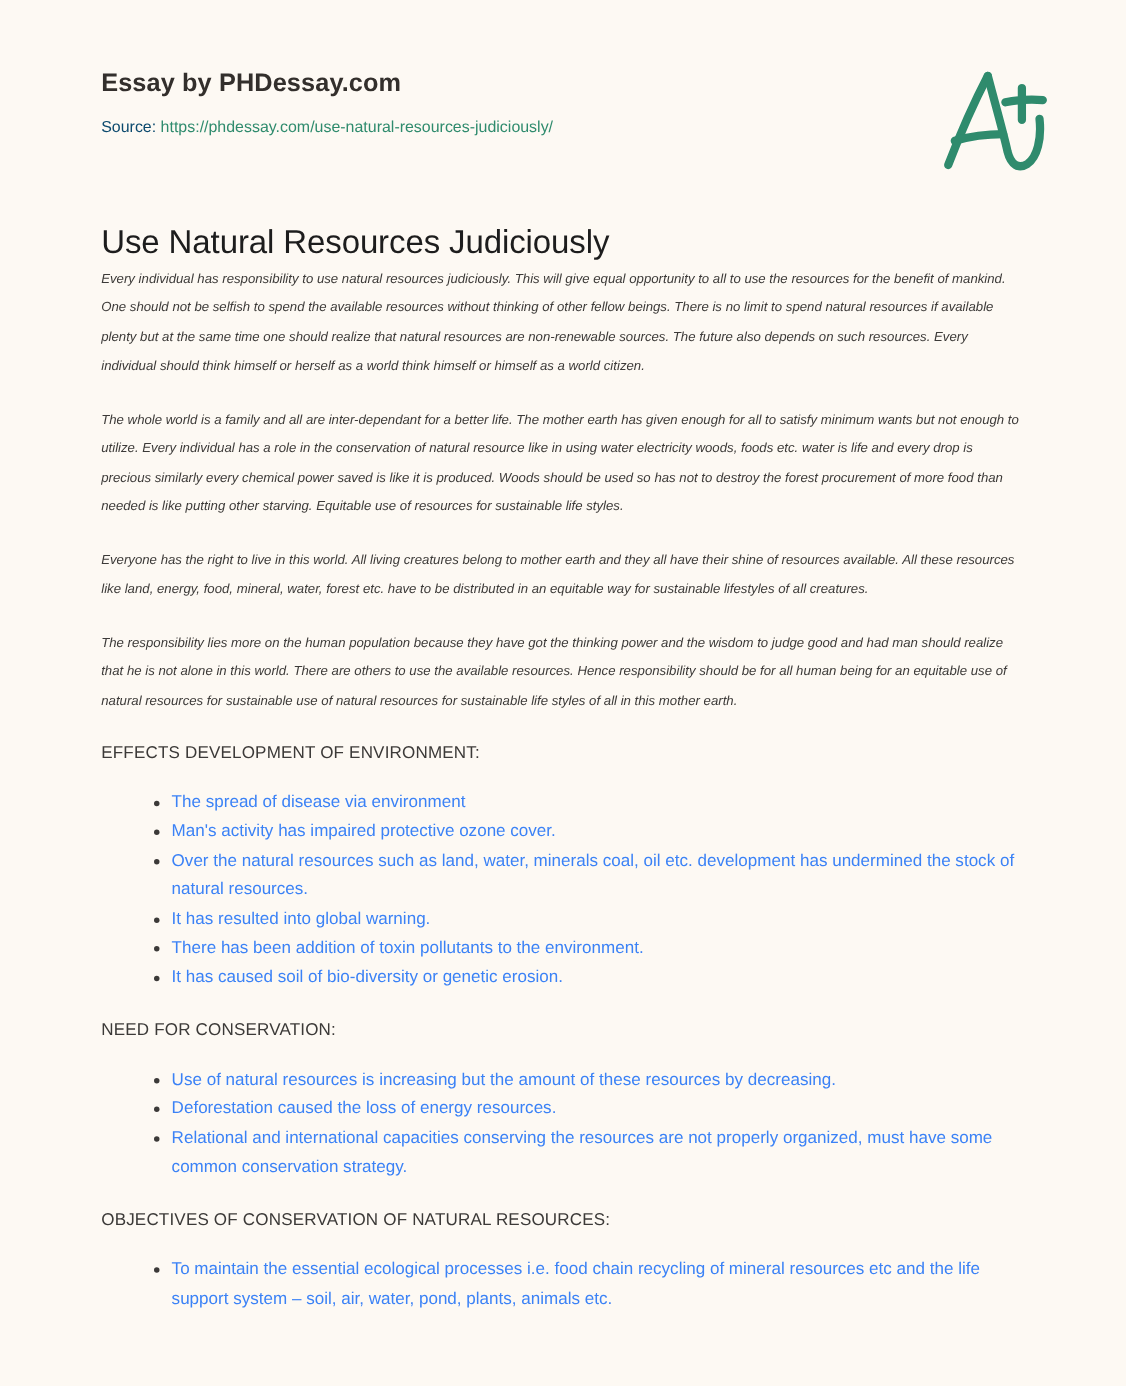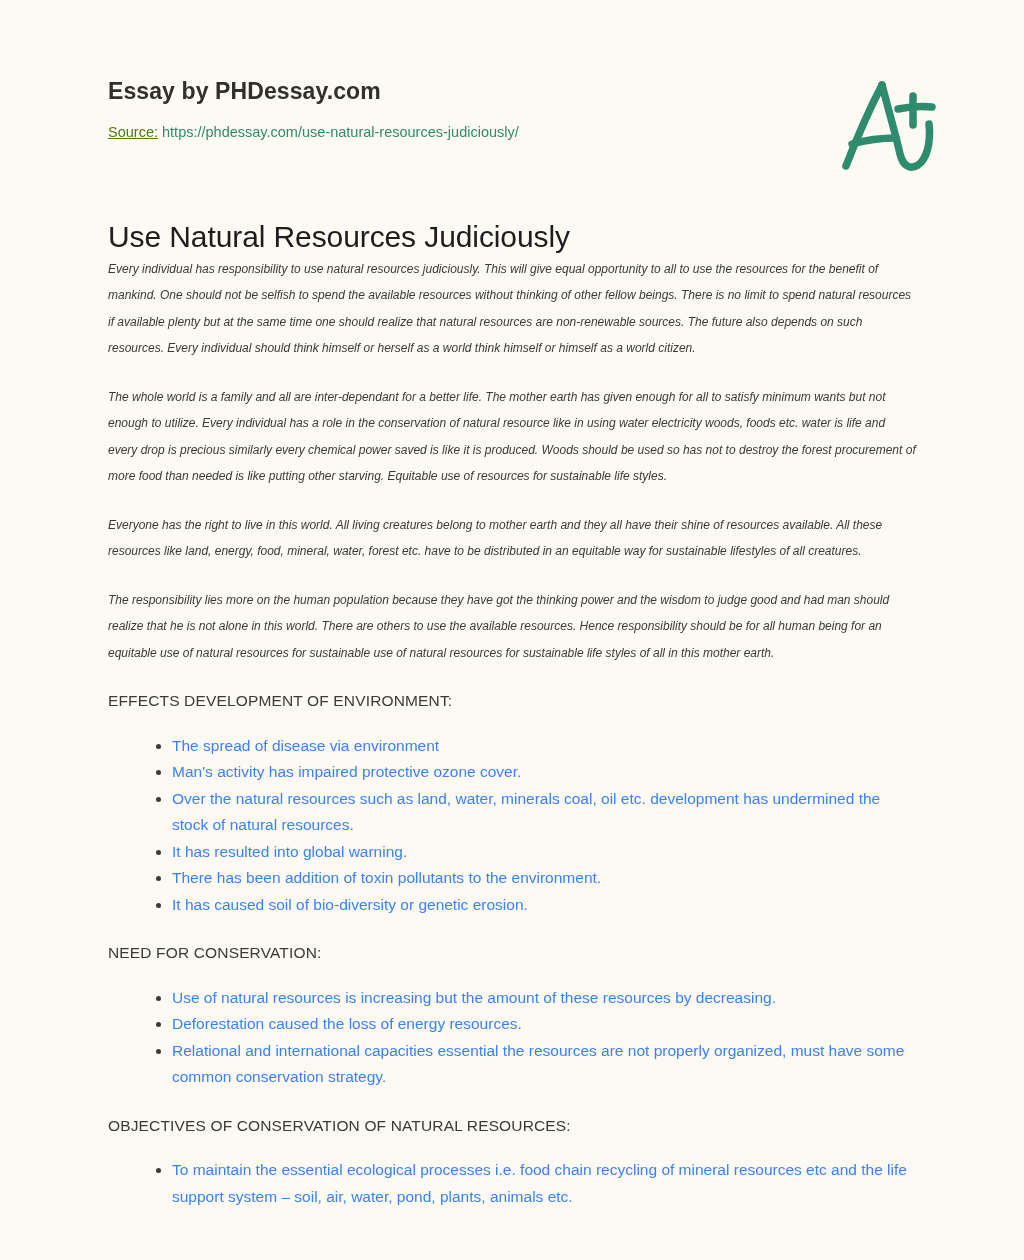--- a/index.html
+++ b/index.html
@@ -13,21 +13,21 @@
     font-family: "Liberation Sans", sans-serif;
     color: #3a3a3a;
     overflow: hidden;
   }
 
   .page {
     position: relative;
     width: 1024px;
     height: 890px;
     box-sizing: border-box;
-    padding: 16px;
+    padding: 0;
   }
 
   
   .header {
     position: relative;
     padding: 62px 60px 0 92px;
     min-height: 128px;
     box-sizing: border-box;
   }
   .brand-title {
@@ -39,22 +39,21 @@
     margin: 0;
   }
   .source-line {
     margin-top: 18px;
     font-size: 14.5px;
     line-height: 1.2;
     color: #8d8d8d;
     white-space: nowrap;
   }
   .source-label {
-    color: #4d7c0f;
-    text-decoration: underline;
+    color: #0c4a6e;
   }
   .source-url {
     color: #2f8b6d;
     text-decoration: none;
   }
 
   .logo {
     position: absolute;
     top: 46px;
     right: 58px;
@@ -182,21 +181,21 @@
         <li>Over the natural resources such as land, water, minerals coal, oil etc. development has undermined the stock of natural resources.</li>
         <li>It has resulted into global warning.</li>
         <li>There has been addition of toxin pollutants to the environment.</li>
         <li>It has caused soil of bio-diversity or genetic erosion.</li>
       </ul>
 
       <p class="section-head">NEED FOR CONSERVATION:</p>
       <ul class="bullets">
         <li>Use of natural resources is increasing but the amount of these resources by decreasing.</li>
         <li>Deforestation caused the loss of energy resources.</li>
-        <li>Relational and international capacities essential the resources are not properly organized, must have some common conservation strategy.</li>
+        <li>Relational and international capacities conserving the resources are not properly organized, must have some common conservation strategy.</li>
       </ul>
 
       <p class="section-head">OBJECTIVES OF CONSERVATION OF NATURAL RESOURCES:</p>
       <ul class="bullets">
         <li>To maintain the essential ecological processes i.e. food chain recycling of mineral resources etc and the life support system – soil, air, water, pond, plants, animals etc.</li>
 
       </ul>
     </div>
   </div>
 

